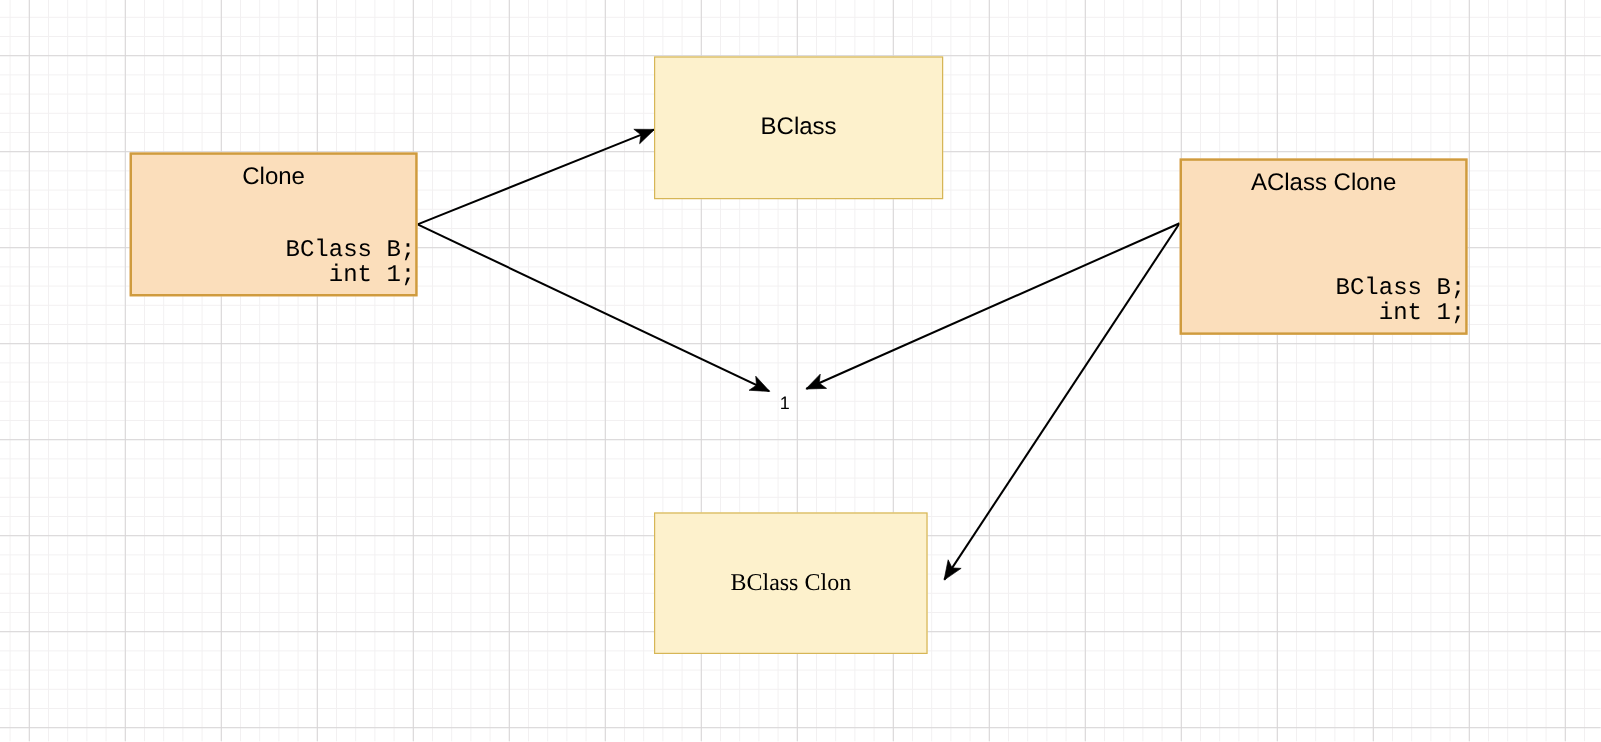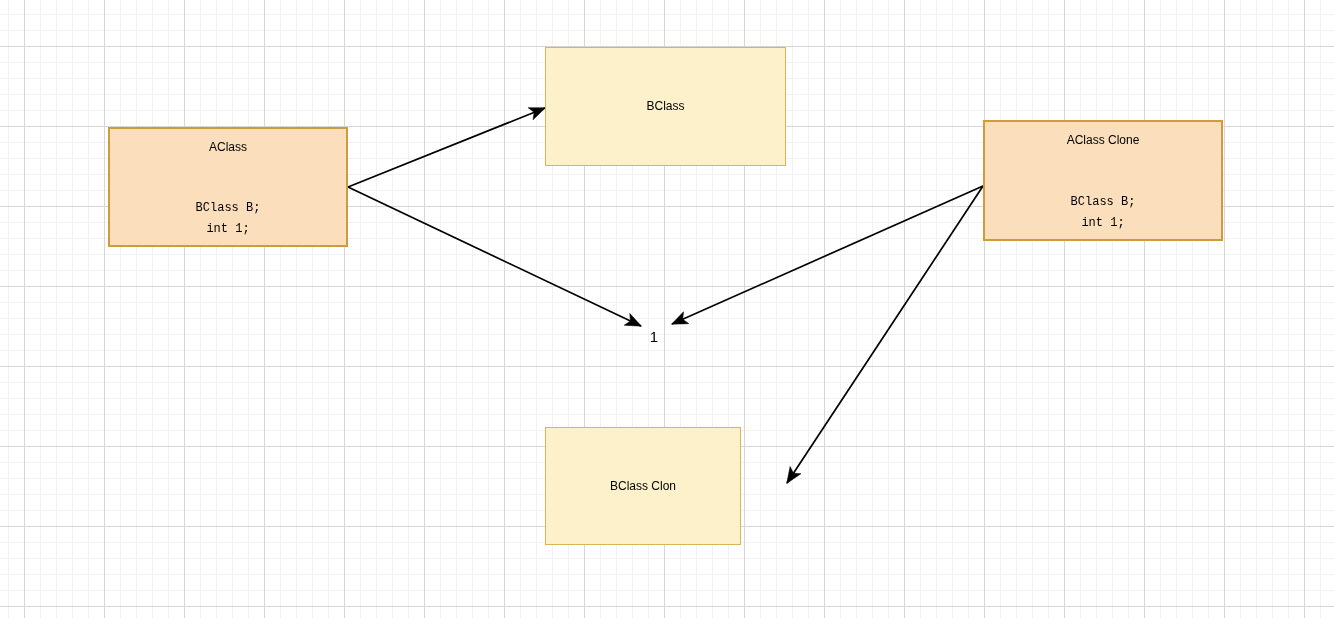--- a/index.html
+++ b/index.html
@@ -37,22 +37,22 @@
     left: 0; top: 0;
     width: 1334px; height: 618px;
     pointer-events: none;
   }
   .edges path { pointer-events: stroke; }
   .node {
     position: absolute;
     display: flex;
     flex-direction: column;
     align-items: center;
-    text-align: center;
-    font-size: 12px;
+    text-align: right;
+    font-size: 20px;
     line-height: 21px;
     color: var(--text-color);
     cursor: default;
   }
   .node.warm {
     background: var(--warm-fill);
     border: 2px solid var(--warm-stroke);
   }
   .node.light {
     background: var(--light-fill);
@@ -89,38 +89,38 @@
     </defs>
     <g stroke="#000000" stroke-width="1.7" fill="none">
       <path d="M348,187 L545,108" marker-end="url(#arrowhead)"></path>
       <path d="M348,187 L641,326" marker-end="url(#arrowhead)"></path>
       <path d="M983,186 L672,324" marker-end="url(#arrowhead)"></path>
       <path d="M983,186 L787,483" marker-end="url(#arrowhead)"></path>
     </g>
   </svg>
 
   <div class="node warm" style="left:108px; top:127px; width:240px; height:120px;">
-    <div class="node-title">AClass</div>
+    <div class="node-title">Clone</div>
     <div class="node-body">
       <div>BClass B;</div>
       <div>int 1;</div>
     </div>
   </div>
 
   <div class="node light single" style="left:545px; top:47px; width:241px; height:119px;">
     <div class="node-title">BClass</div>
   </div>
 
-  <div class="node warm" style="left:983px; top:120px; width:240px; height:121px;">
+  <div class="node warm" style="left:983px; top:132px; width:240px; height:147px;">
     <div class="node-title">AClass Clone</div>
     <div class="node-body">
       <div>BClass B;</div>
       <div>int 1;</div>
     </div>
   </div>
 
-  <div class="node light single" style="left:545px; top:427px; width:196px; height:118px;">
+  <div class="node light single" style="left:545px; top:427px; width:228px; height:118px;font-family:Liberation Serif, serif;">
     <div class="node-title">BClass Clon</div>
   </div>
 
   <div class="edge-label" style="left:654px; top:336px;">1</div>
 
 </div>
 
 </body></html>

